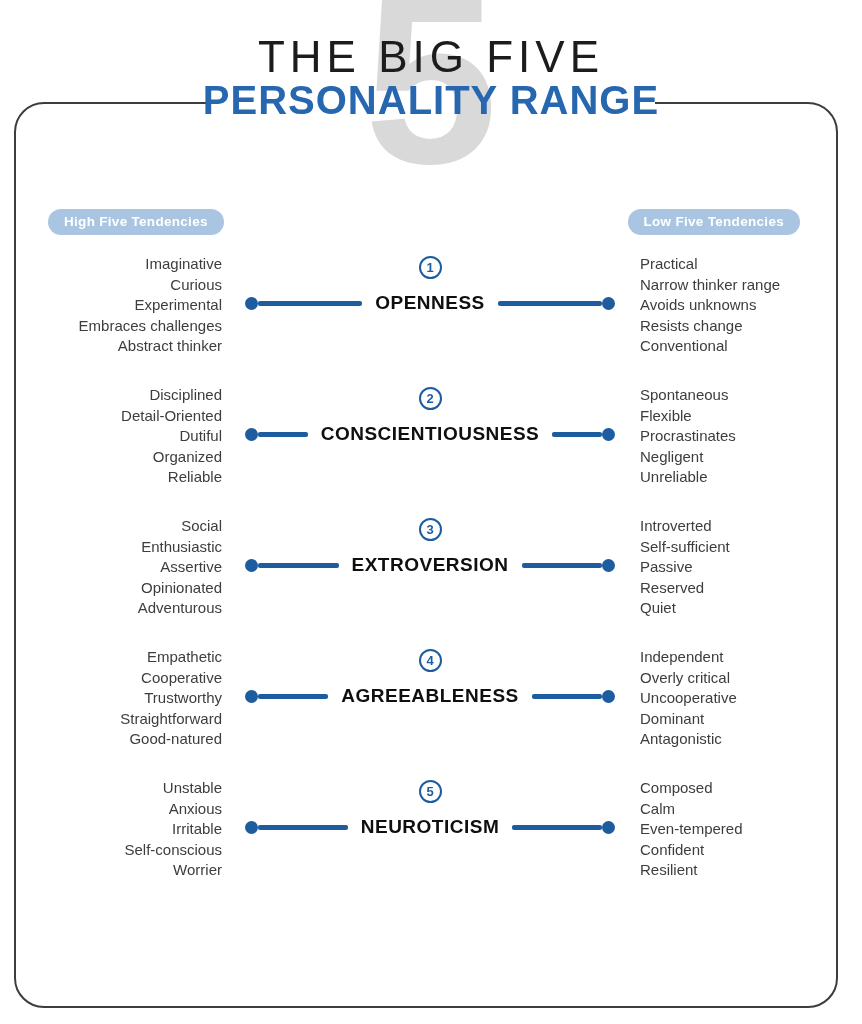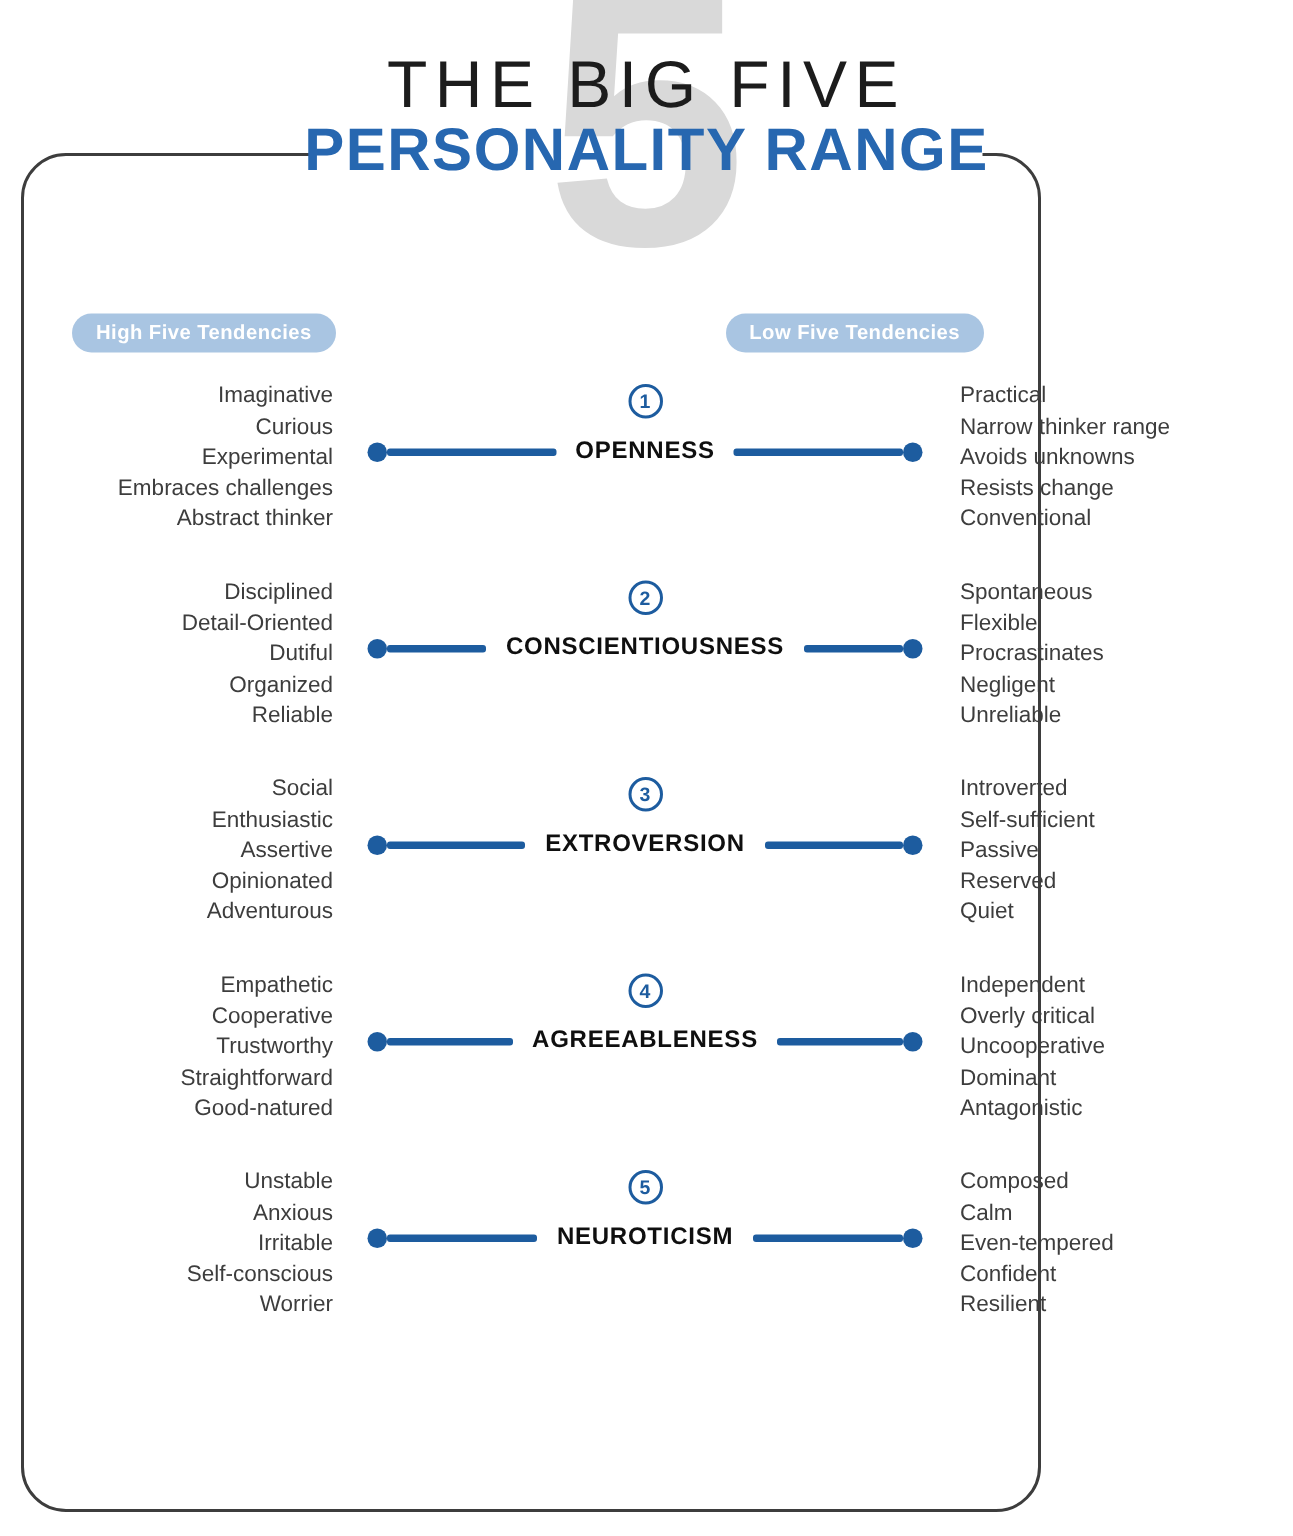--- a/index.html
+++ b/index.html
@@ -13,21 +13,21 @@
     margin: 0 auto;
     background: #ffffff;
     overflow: hidden;
   }
 
   
   .frame {
     position: absolute;
     left: 14px;
     top: 102px;
-    width: 680px;
+    width: 824px;
     height: 906px;
     border: 2px solid #3d3d3d;
     border-radius: 30px;
     z-index: 1;
   }
 
   
   .title-mask {
     position: absolute;
     top: 80px;
@@ -145,21 +145,21 @@
     background: #1d5c9f;
     flex: 0 0 auto;
   }
   .line {
     height: 5px;
     background: #1d5c9f;
     border-radius: 2px;
     flex: 1 1 auto;
   }
   .trait-name {
-    font-size: 16px;
+    font-size: 19px;
     font-weight: 800;
     letter-spacing: 0.5px;
     color: #0f0f0f;
     margin: 0 13px;
     white-space: nowrap;
   }
 </style>
 </head>
 <body>
 

